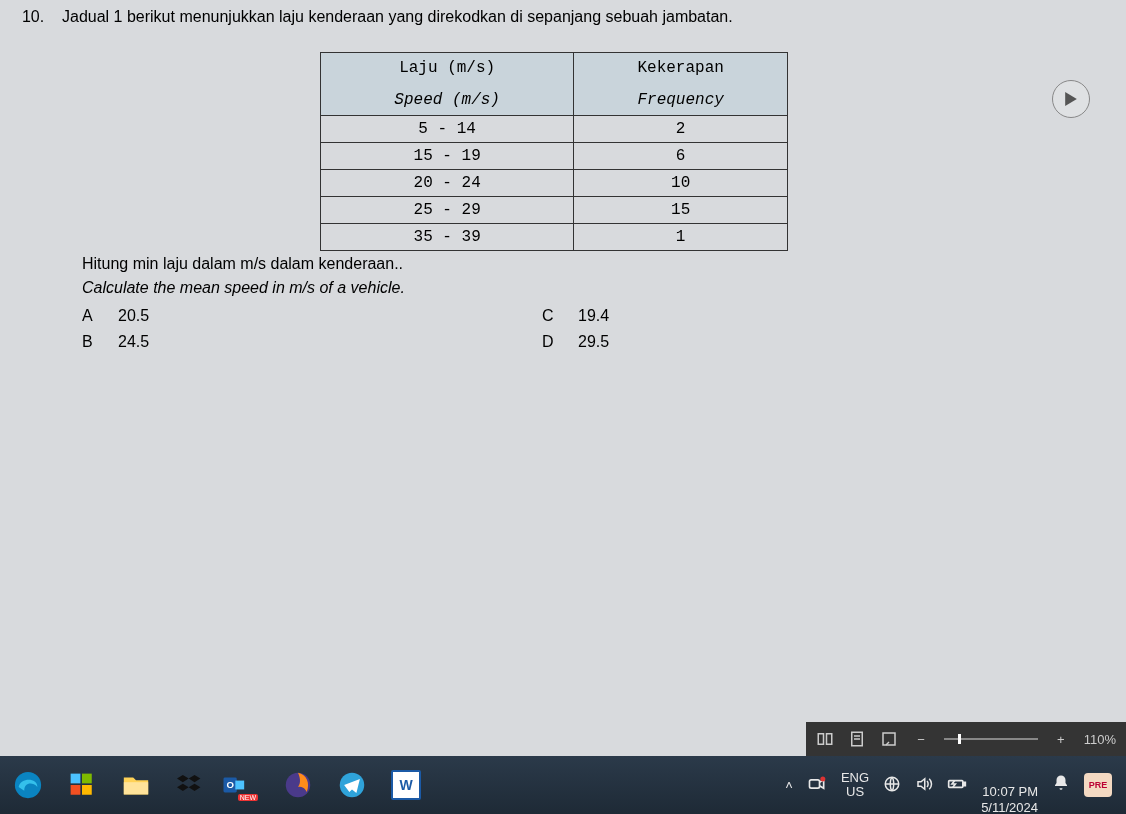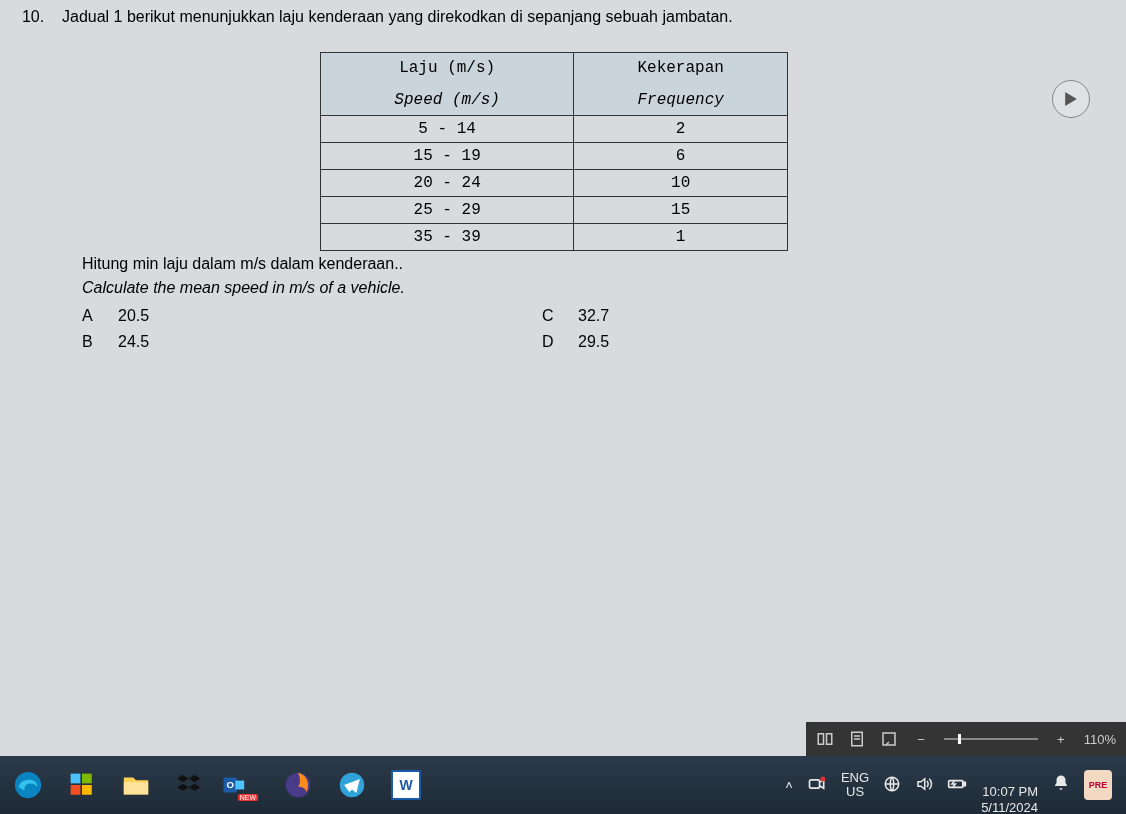--- a/index.html
+++ b/index.html
@@ -92,21 +92,21 @@
     width:44px; height:44px; border-radius:4px;
     display:flex;align-items:center;justify-content:center;
     font-size:22px;
   }
   .tb-spacer { flex:1; }
   .tb-right { display:flex; align-items:center; gap:14px; font-size:13px; padding-right:8px;}
   .lang { text-align:center; line-height:1.1; }
   .clock { text-align:right; line-height:1.2;margin-top:30px; }
   .bell { font-size:16px; }
   .badge-sq {
-    width:28px;height:30px;background:#f3d9c2;border-radius:4px;
+    width:28px;height:24px;background:#f3d9c2;border-radius:4px;
     display:flex;align-items:center;justify-content:center;
     color:#b03; font-size:9px; font-weight:bold;
   }
   .word-icon {
     width:30px;height:30px;border:2px solid #1b5aa6;border-radius:2px;
     display:flex;align-items:center;justify-content:center;
     color:#1b5aa6;background:#fff;font-weight:bold;font-size:14px;
   }
 </style>
 </head>
@@ -178,21 +178,21 @@
           <span>20.5</span>
         </div>
       <div class="opt-row">
           <span class="opt-letter">B</span>
           <span>24.5</span>
         </div>
     </div>
     <div class="opt-col">
       <div class="opt-row">
           <span class="opt-letter">C</span>
-          <span>32.7</span>
+          <span>19.4</span>
         </div>
       <div class="opt-row">
           <span class="opt-letter">D</span>
           <span>29.5</span>
         </div>
     </div>
   </div>
 </div>
 
 <div class="reader-bar">

